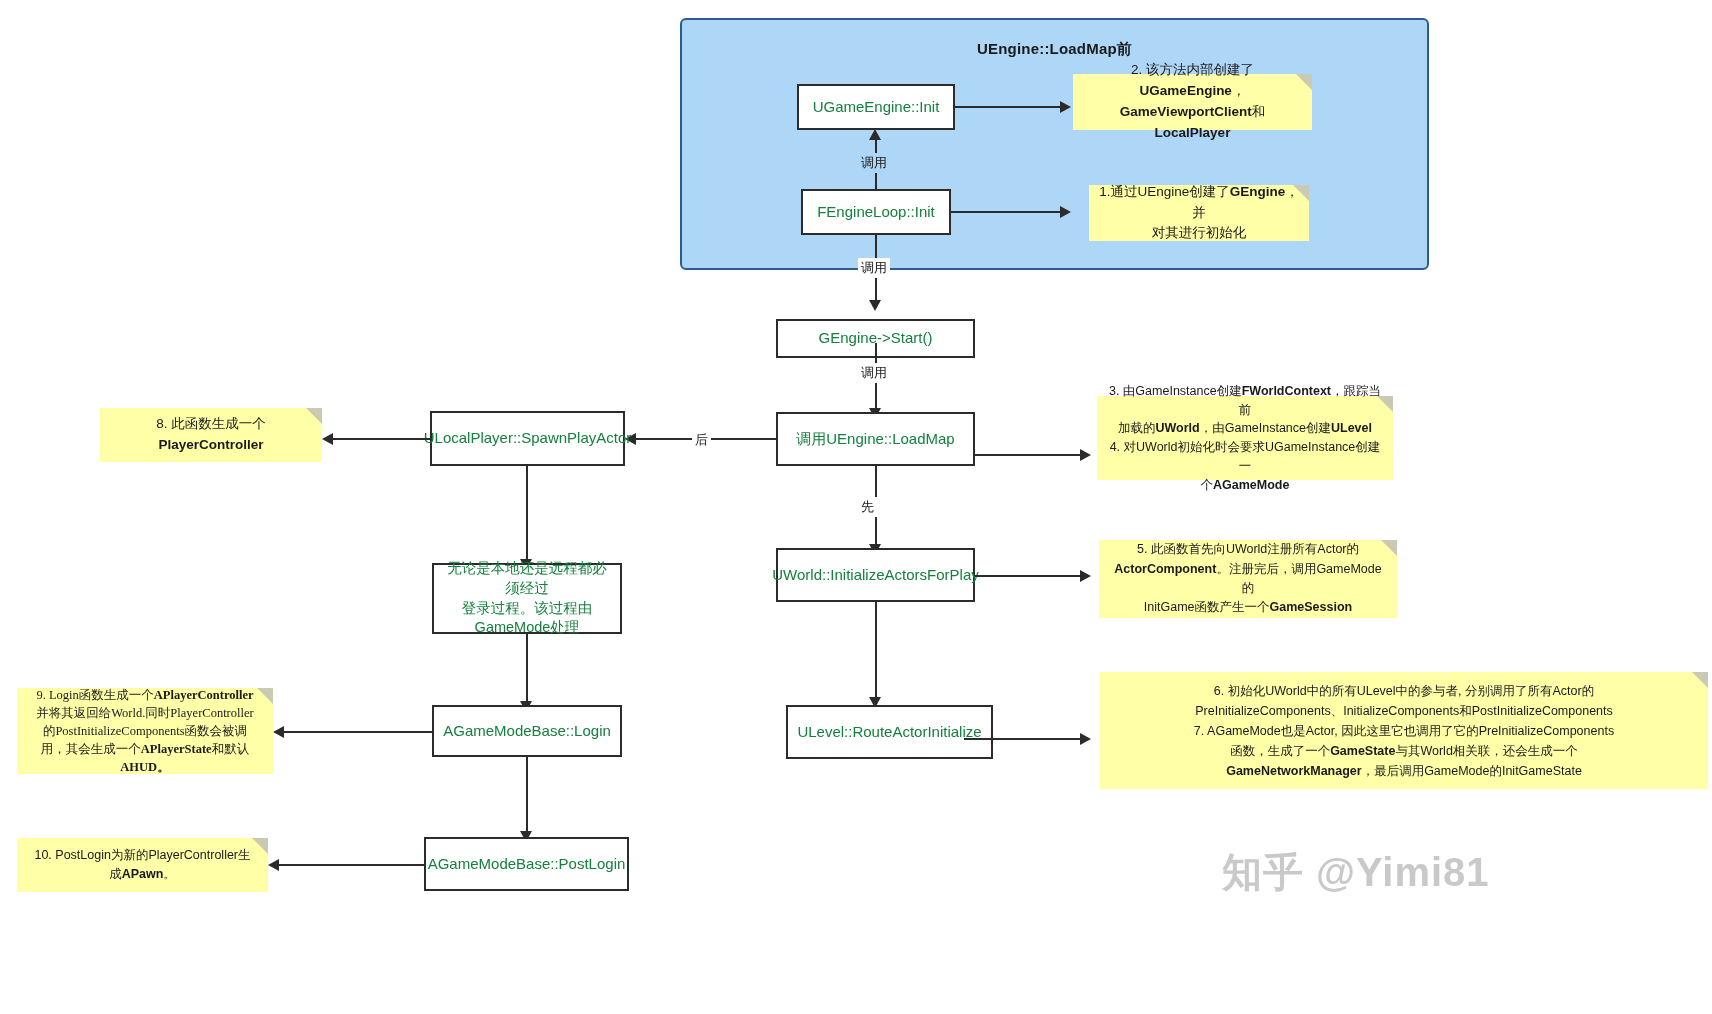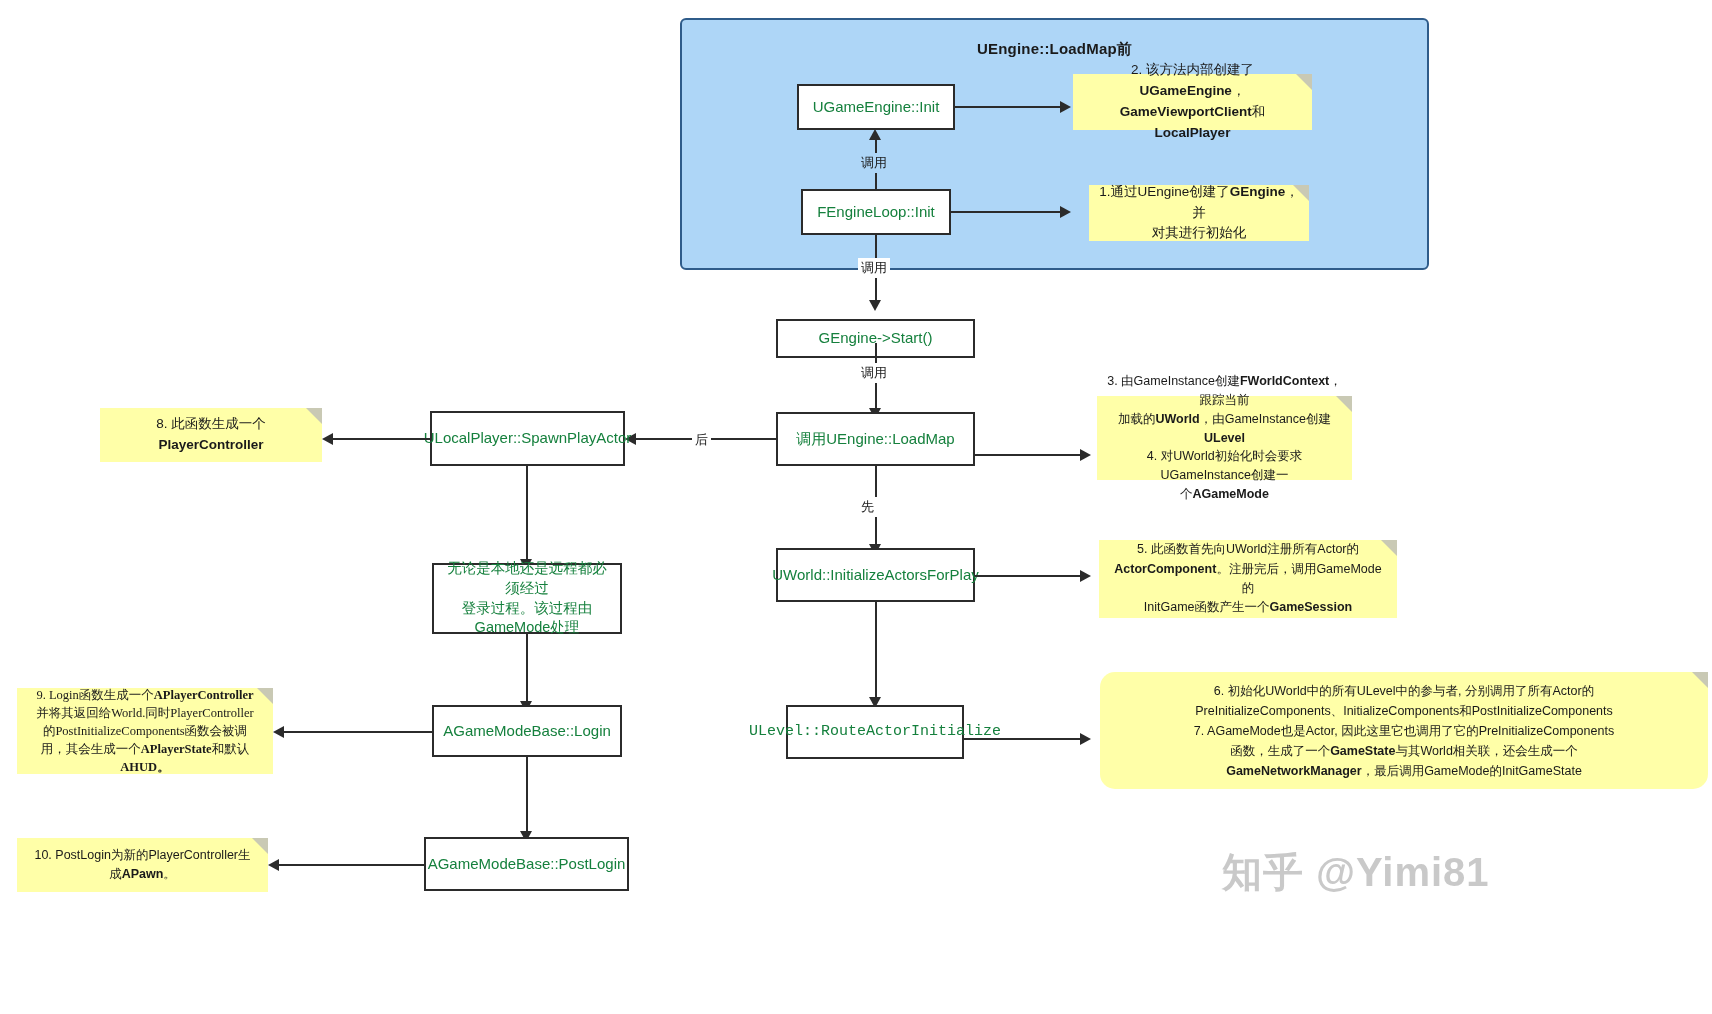--- a/index.html
+++ b/index.html
@@ -154,21 +154,21 @@
     <span>调用UEngine::LoadMap</span>
   </div>
 
   <div class="conn h" style="left:635px;top:438px;width:141px;"></div>
   <div class="arrow left" style="left:625px;top:433px;"></div>
   <div class="edge-label" style="left:692px;top:430px;">后</div>
 
   <div class="conn h" style="left:975px;top:454px;width:110px;"></div>
   <div class="arrow right" style="left:1080px;top:449px;"></div>
 
-  <div class="note" style="left:1097px;top:396px;width:255px;height:84px;">
+  <div class="note" style="left:1097px;top:396px;width:296px;height:84px;">
     <div class="fold"></div>
     <div class="inner" style="font-size:12.5px;line-height:1.5;">
       <span>3. 由GameInstance创建</span><b>FWorldContext</b><span>，跟踪当前</span><br>
       <span>加载的</span><b>UWorld</b><span>，由GameInstance创建</span><b>ULevel</b><br>
       <span>4. 对UWorld初始化时会要求UGameInstance创建一</span><br>
       <span>个</span><b>AGameMode</b>
     </div>
   </div>
 
   <div class="node" style="left:430px;top:411px;width:195px;height:55px;">
@@ -251,28 +251,28 @@
     <div class="inner" style="font-size:12.5px;line-height:1.55;">
       <span>5. 此函数首先向UWorld注册所有Actor的</span><br>
       <b>ActorComponent</b><span>。注册完后，调用GameMode的</span><br>
       <span>InitGame函数产生一个</span><b>GameSession</b>
     </div>
   </div>
 
   <div class="conn v" style="left:875px;top:602px;height:99px;"></div>
   <div class="arrow down" style="left:869px;top:697px;"></div>
 
-  <div class="node" style="left:786px;top:705px;width:178px;height:54px;font-family:Liberation Mono, monospace;">
+  <div class="node" style="left:786px;top:705px;width:207px;height:54px;">
     <span>ULevel::RouteActorInitialize</span>
   </div>
 
   <div class="conn h" style="left:964px;top:738px;width:121px;"></div>
   <div class="arrow right" style="left:1080px;top:733px;"></div>
 
-  <div class="note" style="left:1100px;top:672px;width:608px;height:117px;border-radius:15px;">
+  <div class="note" style="left:1100px;top:672px;width:608px;height:117px;">
     <div class="fold"></div>
     <div class="inner" style="font-size:12.5px;line-height:1.6;">
       <span>6. 初始化UWorld中的所有ULevel中的参与者, 分别调用了所有Actor的</span><br>
       <span>PreInitializeComponents、InitializeComponents和PostInitializeComponents</span><br>
       <span>7. AGameMode也是Actor, 因此这里它也调用了它的PreInitializeComponents</span><br>
       <span>函数，生成了一个</span><b>GameState</b><span>与其World相关联，还会生成一个</span><br>
       <b>GameNetworkManager</b><span>，最后调用GameMode的InitGameState</span>
     </div>
   </div>
 

